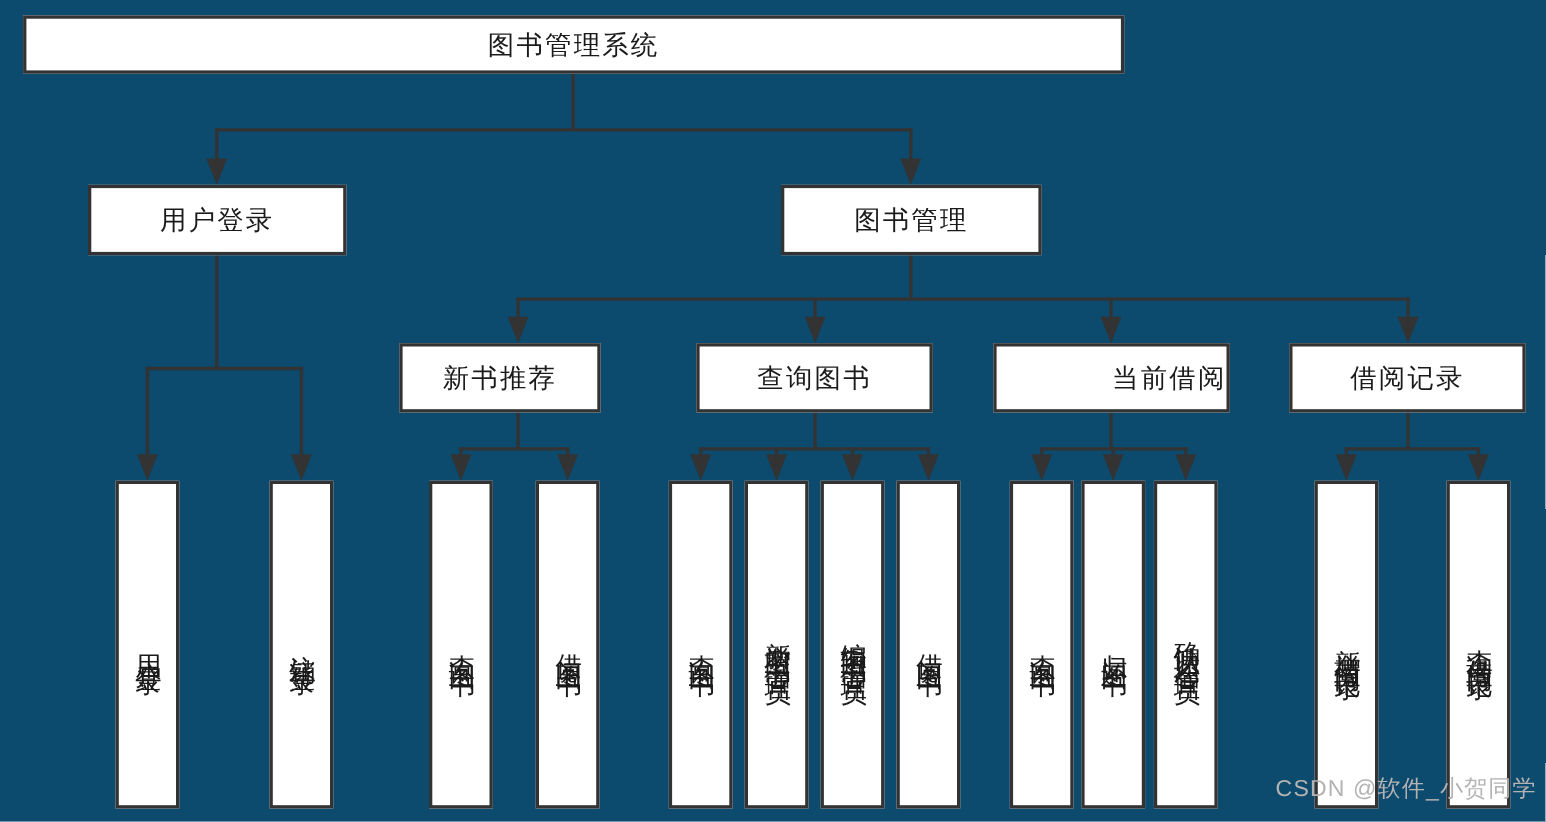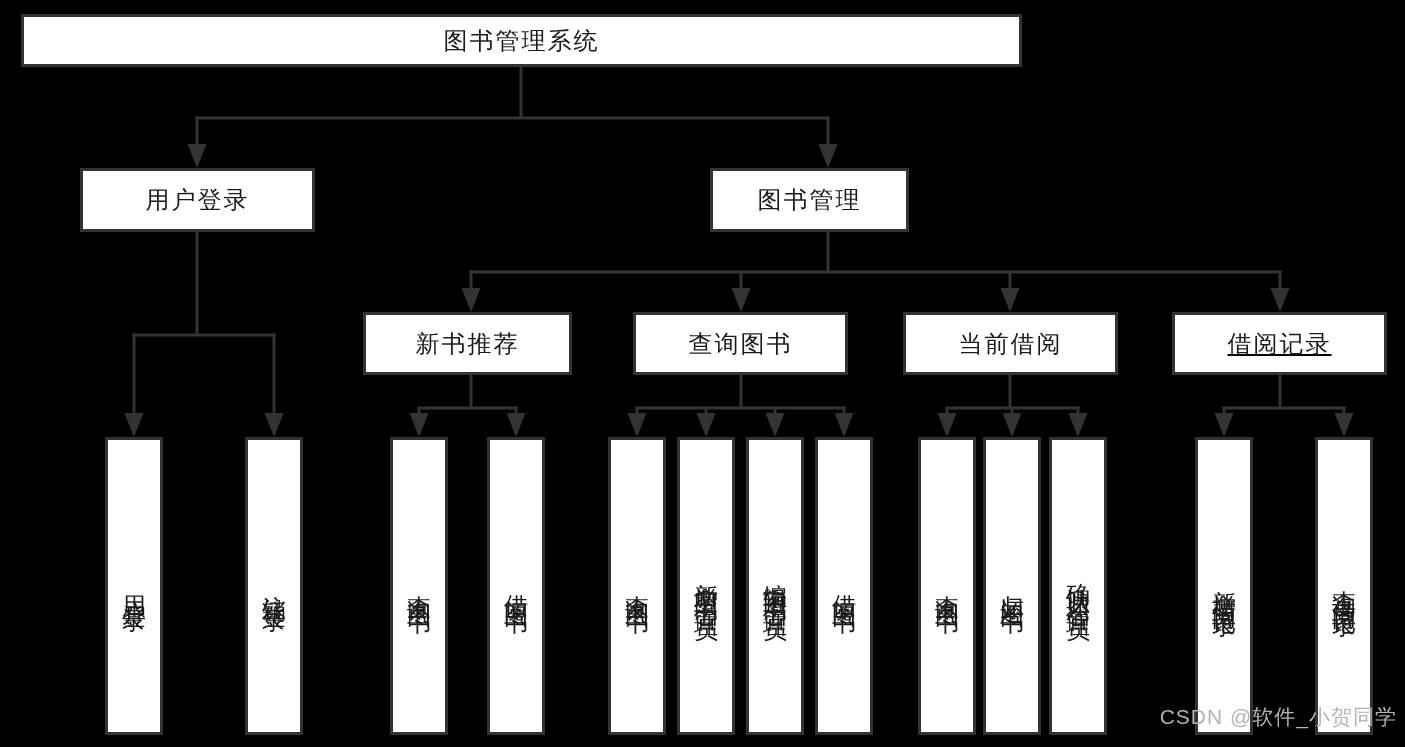--- a/index.html
+++ b/index.html
@@ -1,20 +1,20 @@
 <!DOCTYPE html>
 <html><head>
 <meta charset="utf-8">
 <style>
   html, body { margin: 0; padding: 0; background: #ffffff; }
   .canvas {
     position: relative;
     width: 1405px;
     height: 747px;
-    background: #000000;
+    background: #0c4a6e;
     font-family: "Liberation Sans", sans-serif;
     overflow: hidden;
   }
   .connectors {
     position: absolute;
     left: 0; top: 0;
     z-index: 1;
   }
   .node {
     position: absolute;
@@ -125,34 +125,34 @@
     </g>
   </svg>
 
   <div class="node" style="left:21px; top:14px; width:1001px; height:53px;">
     <span class="hlabel">图书管理系统</span>
   </div>
 
   <div class="node" style="left:80px; top:168px; width:235px; height:64px;">
     <span class="hlabel">用户登录</span>
   </div>
-  <div class="node" style="left:710px; top:168px; width:199px; height:64px;">
+  <div class="node" style="left:710px; top:168px; width:237px; height:64px;">
     <span class="hlabel">图书管理</span>
   </div>
 
-  <div class="node" style="left:363px; top:312px; width:209px; height:63px;">
+  <div class="node" style="left:363px; top:312px; width:183px; height:63px;">
     <span class="hlabel">新书推荐</span>
   </div>
   <div class="node" style="left:633px; top:312px; width:215px; height:63px;">
     <span class="hlabel">查询图书</span>
   </div>
-  <div class="node" style="left:903px; top:312px; width:215px; height:63px;">
+  <div class="node" style="left:903px; top:312px; width:215px; height:63px;justify-content:flex-end;">
     <span class="hlabel">当前借阅</span>
   </div>
-  <div class="node" style="left:1172px; top:312px; width:215px; height:63px;text-decoration:underline;">
+  <div class="node" style="left:1172px; top:312px; width:215px; height:63px;">
     <span class="hlabel">借阅记录</span>
   </div>
 
   <div class="node leaf" style="left:105px; top:437px; width:58px; height:298px;">
     <span class="vlabel">用户登录</span>
   </div>
   <div class="node leaf" style="left:245px; top:437px; width:58px; height:298px;">
     <span class="vlabel">注销登录</span>
   </div>
 

